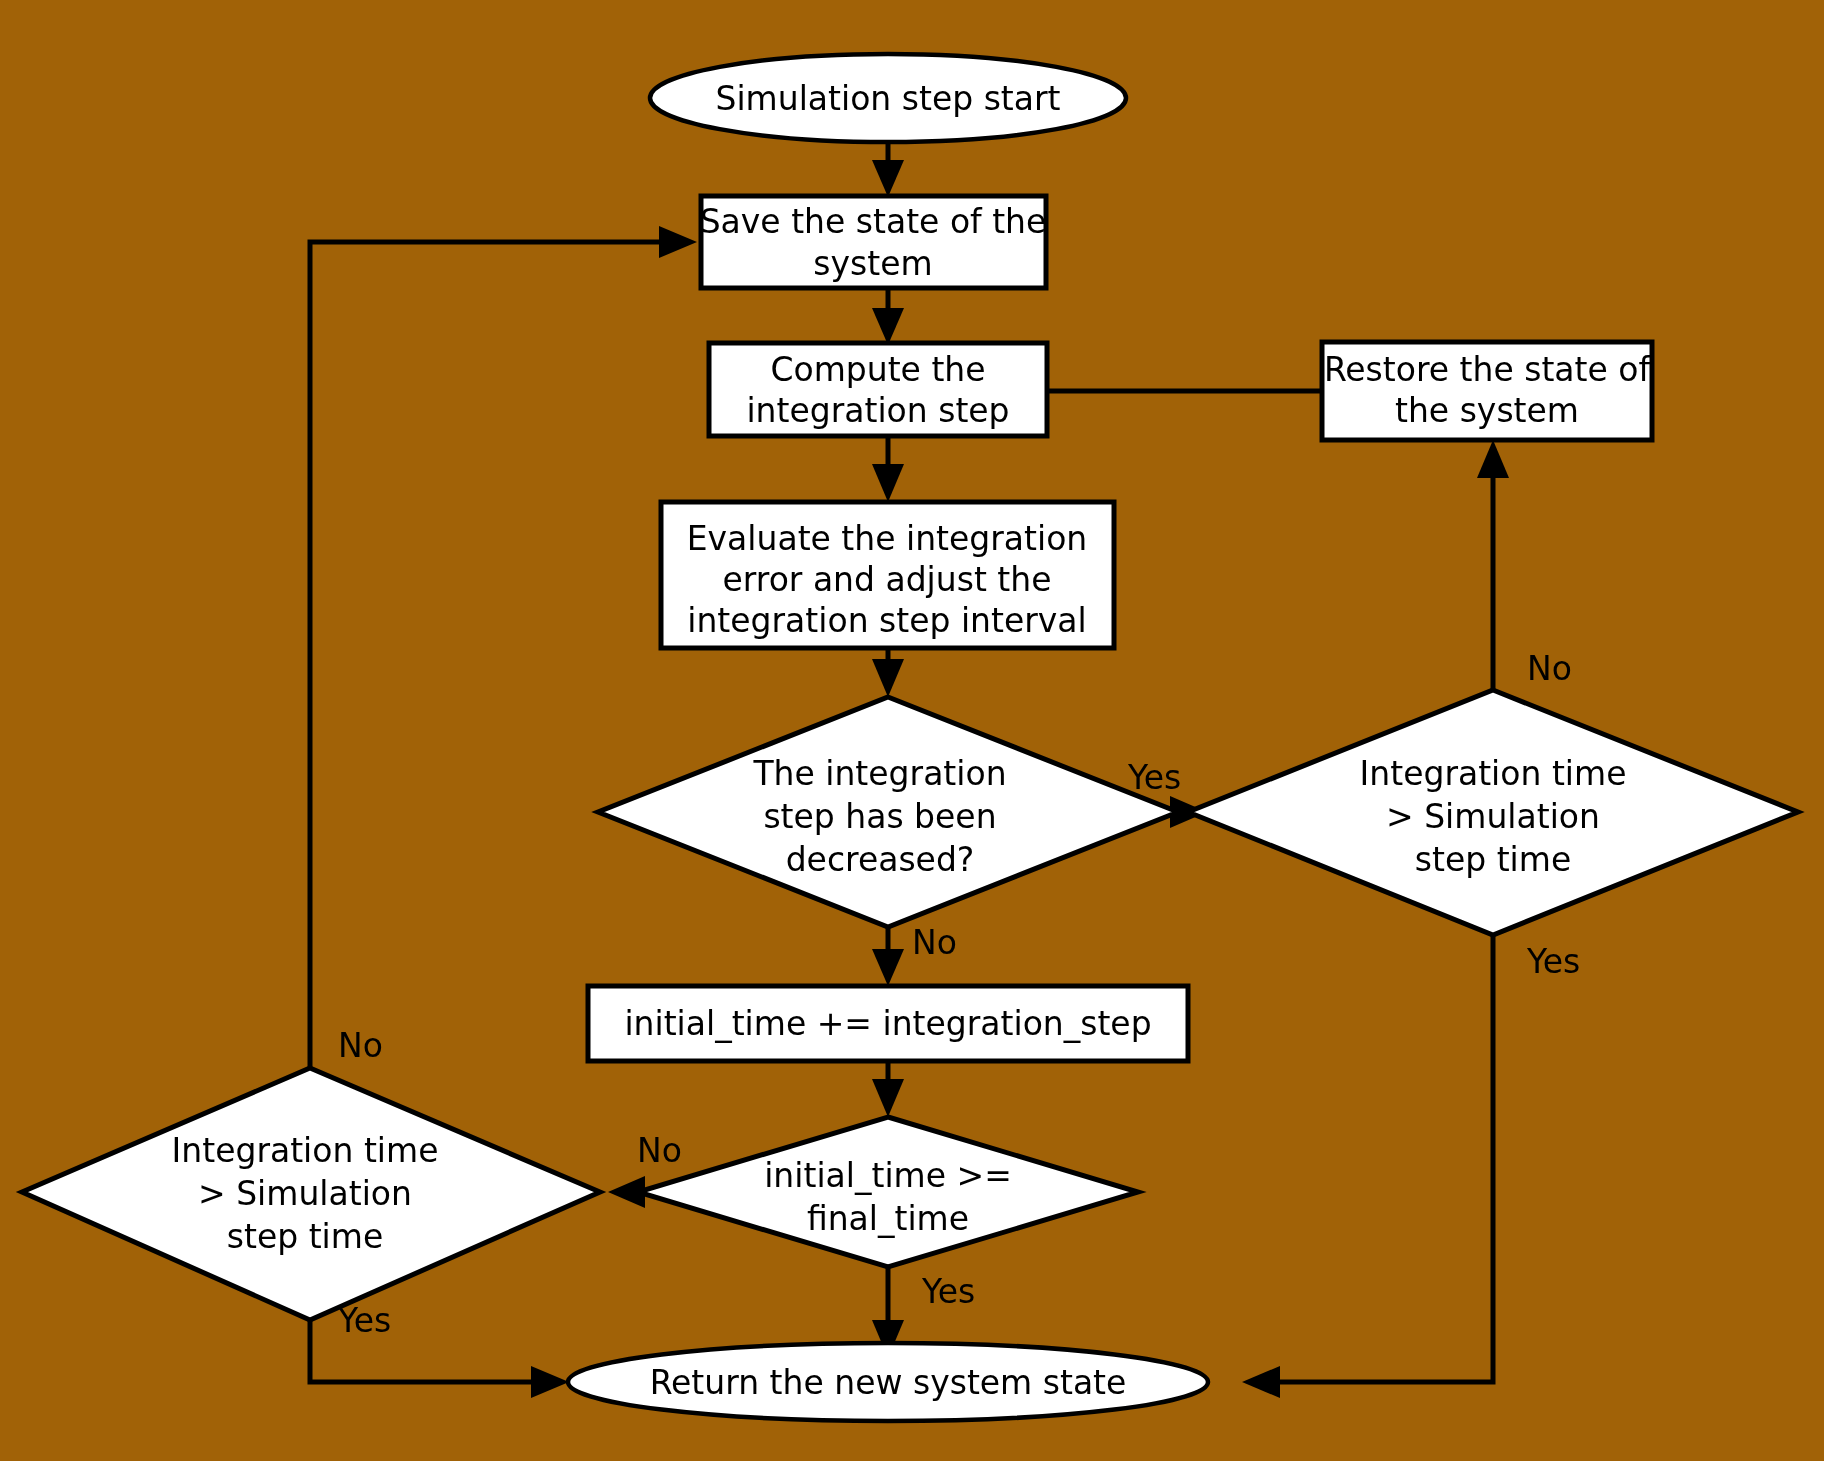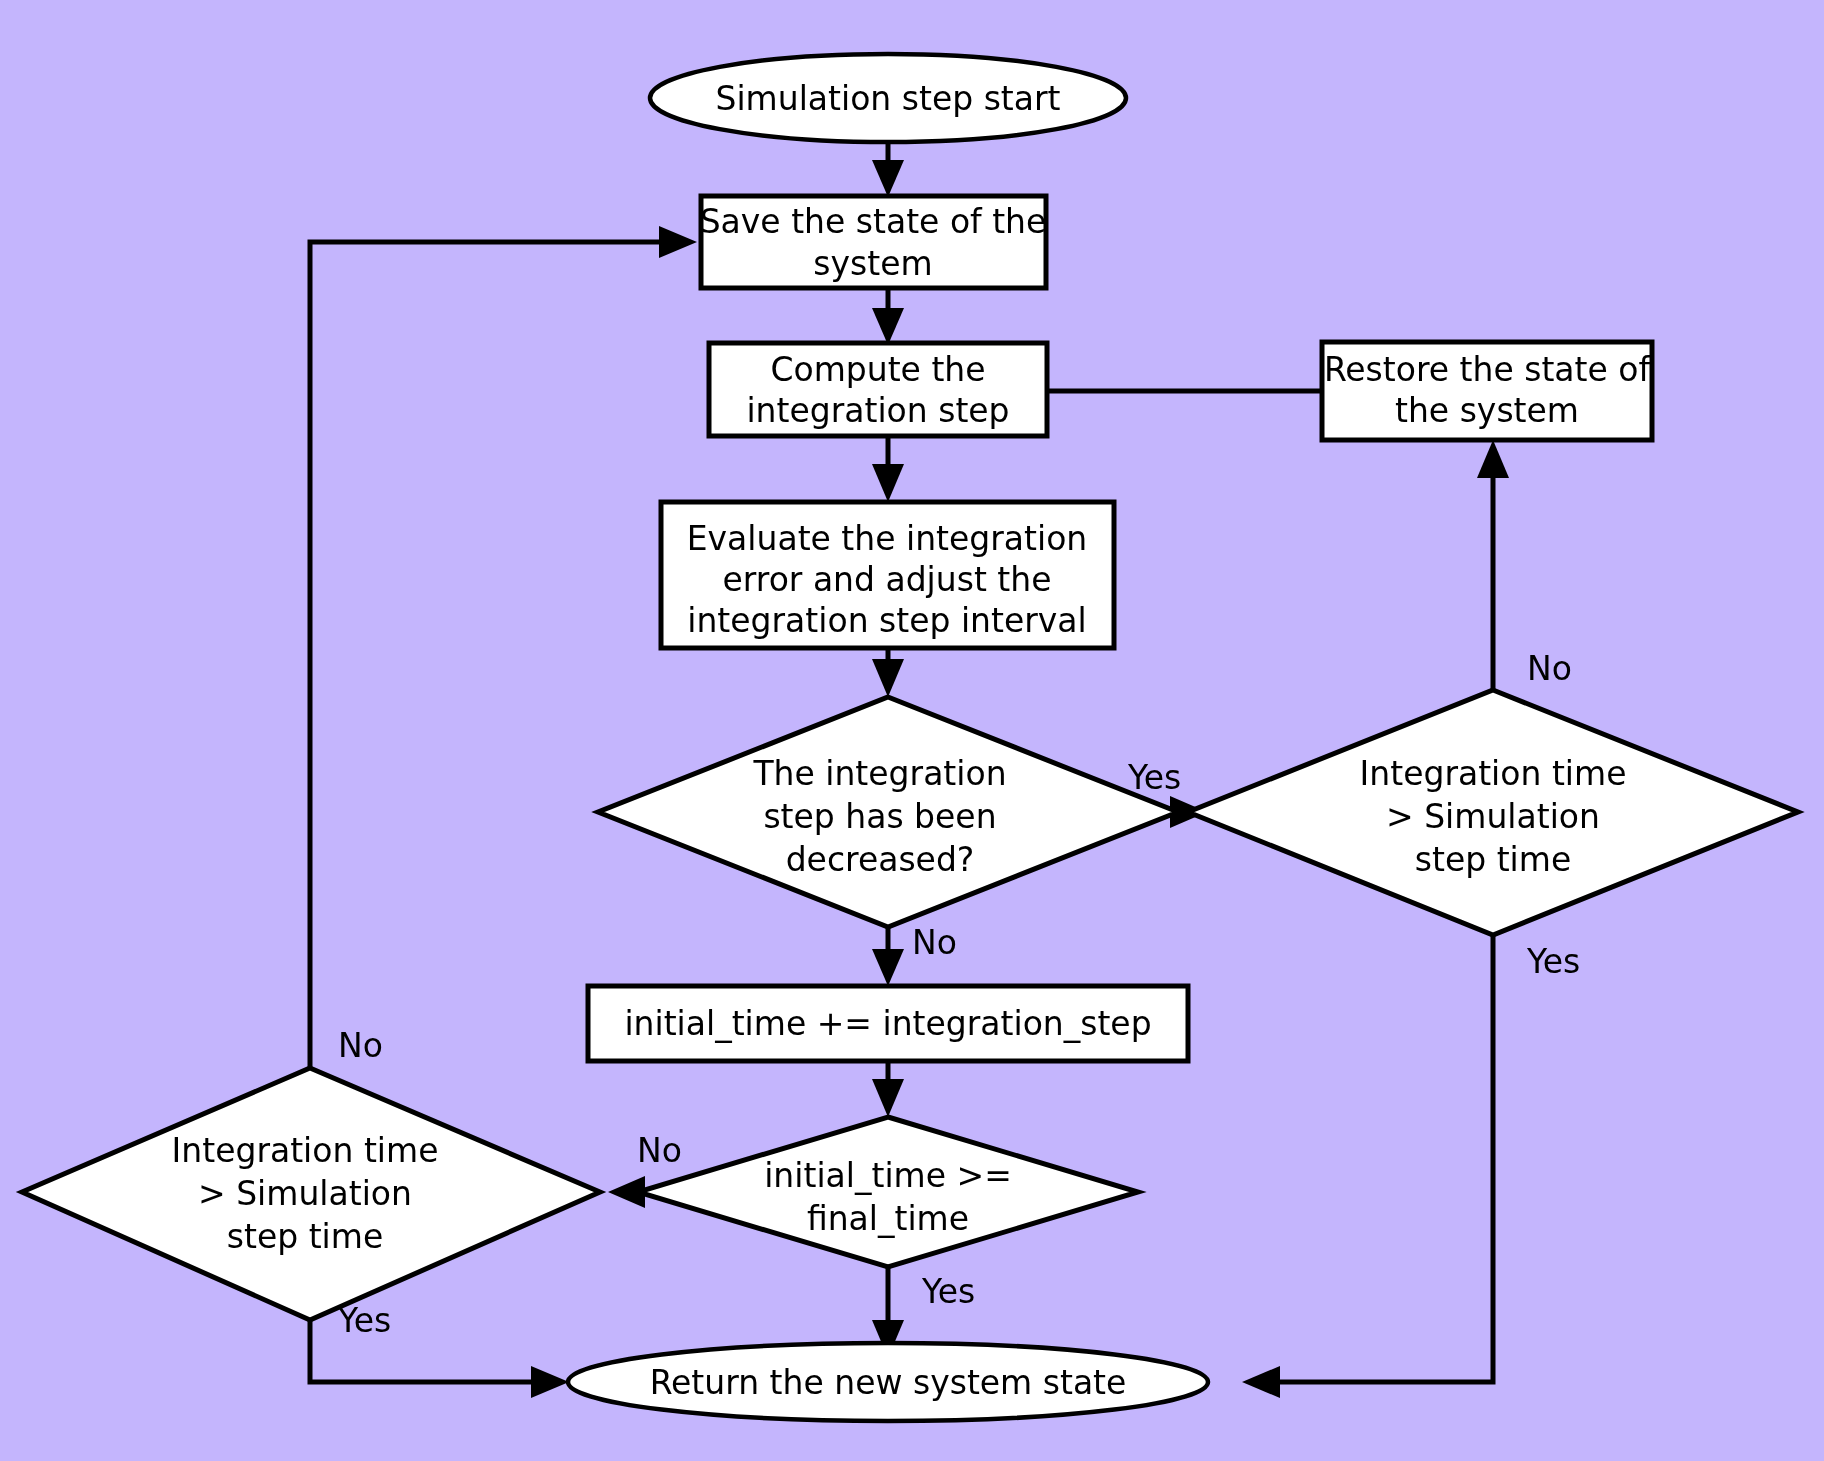--- a/index.html
+++ b/index.html
@@ -4,21 +4,21 @@
 <style>
   html, body {
     margin: 0;
     padding: 0;
     background: #ffffff;
   }
   #page {
     position: relative;
     width: 1824px;
     height: 1461px;
-    background: #c4b5fd;
+    background: #a16207;
     overflow: hidden;
     text-align: right;
   }
   svg.flow {
     display: block;
     width: 1824px;
     height: 1461px;
   }
   .shape {
     fill: #ffffff;

